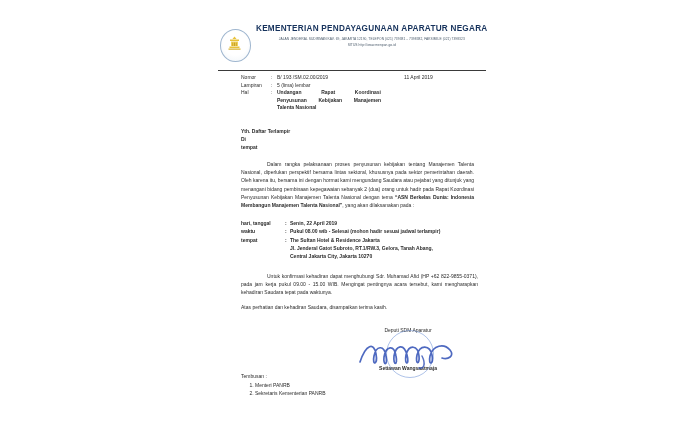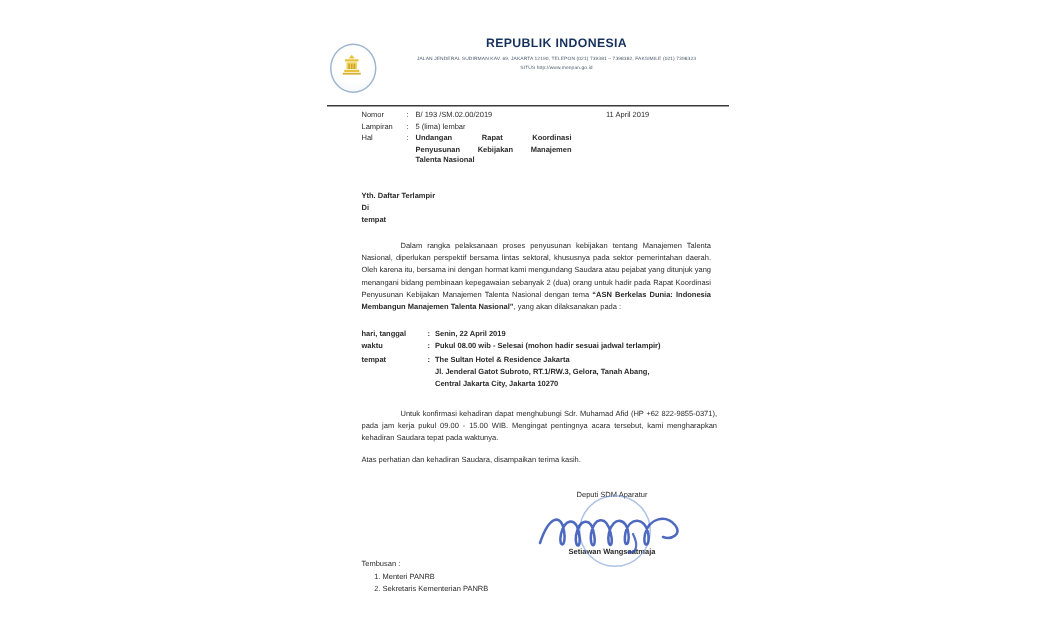--- a/index.html
+++ b/index.html
@@ -232,21 +232,21 @@
         <rect x="6" y="7" width="18" height="3" fill="#e8c23a"></rect>
         <rect x="8" y="11" width="14" height="9" fill="#f0d25e"></rect>
         <rect x="10.5" y="13" width="2" height="7" fill="#c9a227"></rect>
         <rect x="14" y="13" width="2" height="7" fill="#c9a227"></rect>
         <rect x="17.5" y="13" width="2" height="7" fill="#c9a227"></rect>
         <rect x="5" y="21" width="20" height="3" fill="#e8c23a"></rect>
         <rect x="3" y="25" width="24" height="2.5" fill="#d8b130"></rect>
       </svg>
     </div>
     <div class="header-text">
-      <div class="hline3">REPUBLIK INDONESIA</div>
+      <div class="hline1">KEMENTERIAN PENDAYAGUNAAN APARATUR NEGARA</div>
       <div class="addr">JALAN JENDERAL SUDIRMAN KAV. 69, JAKARTA 12190, TELEPON (021) 739381 – 7398382, FAKSIMILE (021) 7398323</div>
       <div class="addr">SITUS http://www.menpan.go.id</div>
     </div>
   </div>
   <div class="rule"></div>
 
   <div class="meta">
     <div class="meta-row">
       <span class="meta-label">Nomor</span>
       <span class="meta-colon">:</span>

